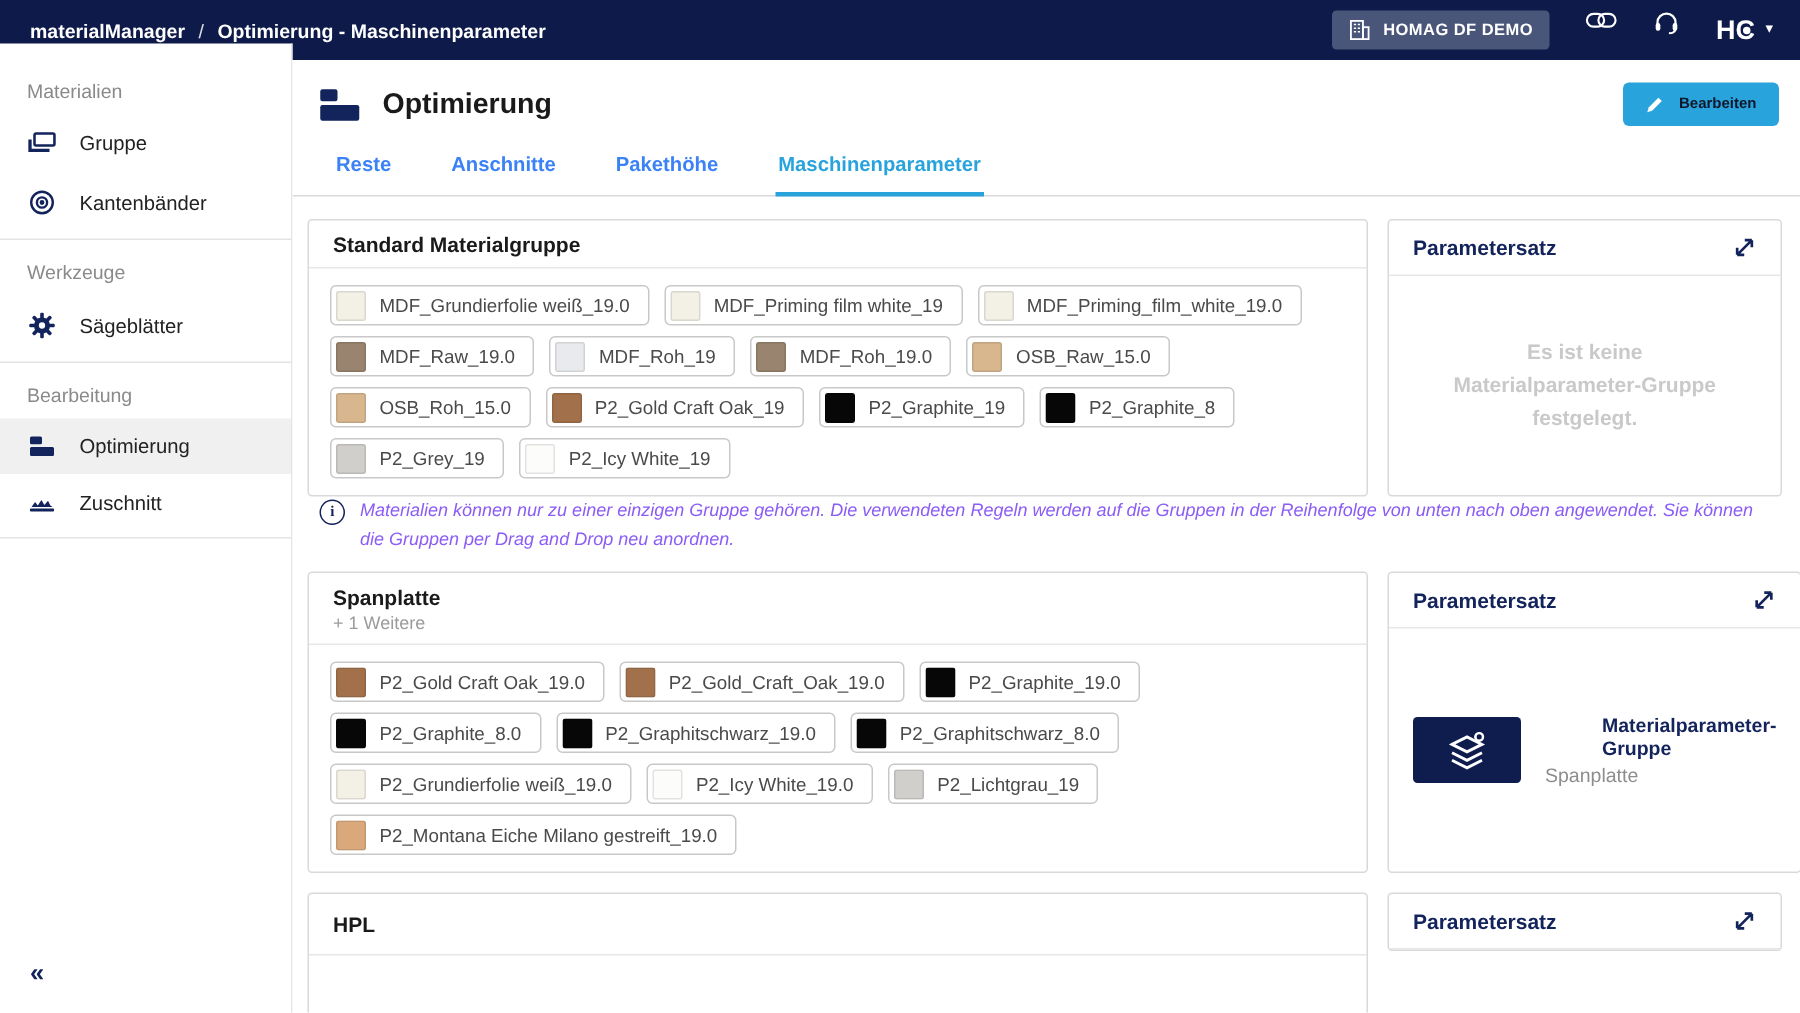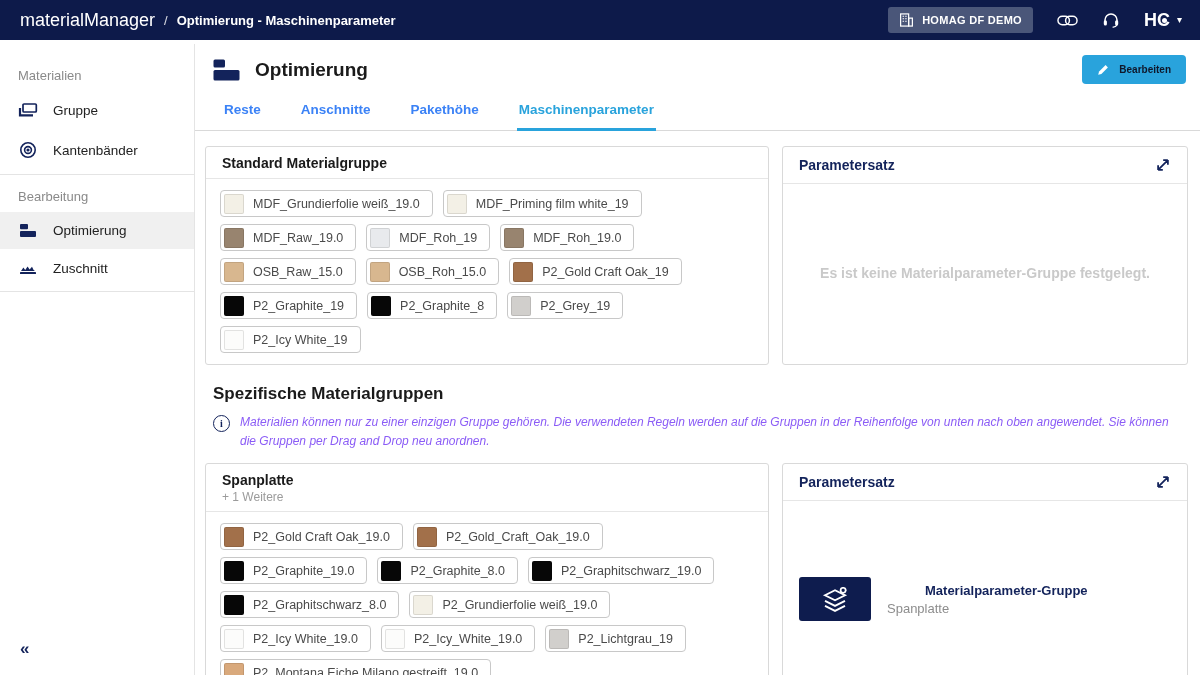--- a/index.html
+++ b/index.html
@@ -6,55 +6,55 @@
     --topbar:#0D1A4A; --navy:#13235B; --accent:#29A3DC; --slate:#4A5679;
     --border:#D9D9D9; --divider:#E4E4E4; --text-dark:#1A1A1A; --text-gray:#9B9B9B;
     --chip-text:#4A4A4A; --empty:#C9C9C9; --active-bg:#F0F0F0;
   }
   *{box-sizing:border-box; margin:0; padding:0;}
   html,body{width:1200px; height:675px; overflow:hidden;}
   body{font-family:"Liberation Sans","DejaVu Sans",sans-serif; background:#fff; color:var(--text-dark);}
 
   
   .topbar{height:40px; background:var(--topbar); color:#fff; display:flex; align-items:center; padding:0 18px 0 20px;}
-  .crumb-brand{font-size:18px; font-weight:400;}
+  .crumb-brand{font-size:13px; font-weight:700;}
   .crumb-sep{margin:0 9px; font-size:13px; opacity:.85;}
   .crumb-page{font-size:13px; font-weight:700;}
-  .topbar-right{margin-left:auto; display:flex; align-items:center; gap:24px;}
+  .topbar-right{margin-left:auto; display:flex; gap:24px;}
   .tenant-btn{background:var(--slate); border:none; color:#fff; font-family:inherit; display:flex; align-items:center; gap:8px;
     font-size:11px; font-weight:700; letter-spacing:.3px; padding:6px 11px; border-radius:3px; cursor:pointer;}
   .tico{display:flex; align-items:center;}
   .logo{display:flex; align-items:center; gap:5px; cursor:pointer;}
   .logo-text{font-weight:700; font-size:18px; letter-spacing:0; position:relative; padding-right:2px;}
   .logo-text::after{content:""; position:absolute; right:5px; top:50%; transform:translateY(-42%); width:5px; height:5px; background:#fff; border-radius:50%;}
   .logo-caret{font-size:10px; line-height:1;}
 
   
-  .sidebar{position:absolute; top:44px; left:0; bottom:0; width:195px; background:#fff; border-right:1px solid var(--divider);
+  .sidebar{position:absolute; top:29px; left:0; bottom:0; width:195px; background:#fff; border-right:1px solid var(--divider);
     display:flex; flex-direction:column; padding-top:10px;}
   .side-section{border-bottom:1px solid var(--divider); padding-bottom:4px;}
   .side-section-label{padding:14px 18px 8px; font-size:13px; color:#8A8A8A;}
   .side-item{display:flex; align-items:center; gap:15px; padding:11px 18px; font-size:13.5px; color:#222; cursor:pointer;}
   .side-item.active{background:var(--active-bg);}
   .side-ico{width:20px; display:flex; justify-content:center; align-items:center; color:var(--navy);}
   .collapse{margin-top:auto; padding:12px 20px 16px; color:var(--navy); font-size:17px; font-weight:700; cursor:pointer;}
 
   
   .main{position:absolute; top:40px; left:195px; right:0; bottom:0; background:#fff; overflow:hidden;}
   .main-header{display:flex; align-items:center; padding:15px 14px 8px 18px;}
   .page-title{font-size:19px; font-weight:700; margin-left:15px;}
   .edit-btn{margin-left:auto; background:var(--accent); color:#0f172a; border:none; font-family:inherit; font-size:10px; font-weight:700;
     padding:8px 15px; border-radius:4px; display:flex; align-items:center; gap:9px; cursor:pointer;}
   .tabs{display:flex; gap:36px; padding-left:27px; border-bottom:1px solid var(--border);}
   .tab{font-size:13.5px; font-weight:700; color:#3b82f6; padding:10px 2px 11px; border-bottom:3px solid transparent; margin-bottom:-1px; cursor:pointer;}
   .tab.active{color:var(--accent); border-bottom-color:var(--accent);}
 
   .content{padding:15px 12px 0 10px;}
   .row{display:flex; gap:13px; align-items:stretch;}
-  .col-main{width:564px; flex:none; display:flex; flex-direction:column;}
+  .col-main{width:707px; flex:none; display:flex; flex-direction:column;}
   .col-side{flex:1; display:flex; flex-direction:column;}
 
   .card{background:#fff; border:1px solid var(--border); border-radius:3px; display:flex; flex-direction:column; flex:1;}
   .card-head{padding:8px 16px 7px; border-bottom:1px solid #E6E6E6;}
   .card-title{font-size:14px; font-weight:700;}
   .card-more{font-size:12px; color:var(--text-gray); margin-top:2px;}
   .card-head.single{padding:12px 16px;}
 
   .chips{padding:11px 14px; display:flex; flex-wrap:wrap; gap:7px 10px; align-content:flex-start; flex:1;}
   .chip{display:inline-flex; align-items:center; gap:9px; border:1px solid #C8C8C8; border-radius:4px; background:#fff;
@@ -134,20 +134,42 @@
         <svg width="18" height="18" viewBox="0 0 18 18" fill="none" stroke="#13235B" stroke-width="1.6">
           <circle cx="9" cy="9" r="7.2"></circle>
           <circle cx="9" cy="9" r="3.4"></circle>
           <circle cx="9" cy="9" r="0.8" fill="#13235B"></circle>
         </svg>
       </span>
       <span>Kantenbänder</span>
     </div>
   </div>
 
+  <div class="side-section">
+    <div class="side-section-label">Werkzeuge</div>
+    <div class="side-item">
+      <span class="side-ico">
+        <svg width="18" height="18" viewBox="0 0 18 18" fill="#13235B">
+          <g>
+            <rect x="7.8" y="0.5" width="2.4" height="4" rx="0.8"></rect>
+            <rect x="7.8" y="0.5" width="2.4" height="4" rx="0.8" transform="rotate(45 9 9)"></rect>
+            <rect x="7.8" y="0.5" width="2.4" height="4" rx="0.8" transform="rotate(90 9 9)"></rect>
+            <rect x="7.8" y="0.5" width="2.4" height="4" rx="0.8" transform="rotate(135 9 9)"></rect>
+            <rect x="7.8" y="0.5" width="2.4" height="4" rx="0.8" transform="rotate(180 9 9)"></rect>
+            <rect x="7.8" y="0.5" width="2.4" height="4" rx="0.8" transform="rotate(225 9 9)"></rect>
+            <rect x="7.8" y="0.5" width="2.4" height="4" rx="0.8" transform="rotate(270 9 9)"></rect>
+            <rect x="7.8" y="0.5" width="2.4" height="4" rx="0.8" transform="rotate(315 9 9)"></rect>
+          </g>
+          <circle cx="9" cy="9" r="5.4"></circle>
+          <circle cx="9" cy="9" r="2.1" fill="#fff"></circle>
+        </svg>
+      </span>
+      <span>Sägeblätter</span>
+    </div>
+  </div>
 
   <div class="side-section">
     <div class="side-section-label">Bearbeitung</div>
     <div class="side-item active">
       <span class="side-ico">
         <svg width="18" height="15" viewBox="0 0 18 15" fill="#13235B">
           <rect x="1" y="1" width="8" height="5.2" rx="1"></rect>
           <rect x="1" y="8" width="16" height="6" rx="1"></rect>
         </svg>
       </span>
@@ -208,20 +230,24 @@
               <div class="chip">
                 <span class="swatch" style="background: rgb(243, 240, 230);"></span>
                 <span>MDF_Grundierfolie weiß_19.0</span>
               </div>
 
               <div class="chip">
                 <span class="swatch" style="background: rgb(243, 240, 230);"></span>
                 <span>MDF_Priming film white_19</span>
               </div>
 
+              <div class="chip">
+                <span class="swatch" style="background: rgb(243, 240, 230);"></span>
+                <span>MDF_Priming_film_white_19.0</span>
+              </div>
 
               <div class="chip">
                 <span class="swatch" style="background: rgb(152, 132, 111);"></span>
                 <span>MDF_Raw_19.0</span>
               </div>
 
               <div class="chip">
                 <span class="swatch" style="background: rgb(232, 234, 237);"></span>
                 <span>MDF_Roh_19</span>
               </div>
@@ -276,21 +302,20 @@
               <svg width="16" height="16" viewBox="0 0 18 18" fill="none" stroke="#13235B" stroke-width="2">
                 <path d="M3.5 14.5L14.5 3.5M14.5 3.5H9.2M14.5 3.5V8.8M3.5 14.5H8.8M3.5 14.5V9.2"></path>
               </svg>
             </span>
           </div>
           <div class="pset-empty">Es ist keine Materialparameter-Gruppe festgelegt.</div>
         </div>
       </div>
     </div>
 
-    <div class="section-title">Spezifische Materialgruppen</div>
     <div class="info-row">
       <span class="info-ico">i</span>
       <span class="info-text">Materialien können nur zu einer einzigen Gruppe gehören. Die verwendeten Regeln werden auf die Gruppen in der Reihenfolge von unten nach oben angewendet. Sie können die Gruppen per Drag and Drop neu anordnen.</span>
     </div>
 
     <div class="row">
       <div class="col-main">
         <div class="card">
           <div class="card-head">
             <div class="card-title">Spanplatte</div>
@@ -332,24 +357,20 @@
               <div class="chip">
                 <span class="swatch" style="background: rgb(243, 240, 230);"></span>
                 <span>P2_Grundierfolie weiß_19.0</span>
               </div>
 
               <div class="chip">
                 <span class="swatch" style="background: rgb(252, 252, 251);"></span>
                 <span>P2_Icy White_19.0</span>
               </div>
 
-              <div class="chip">
-                <span class="swatch" style="background: rgb(252, 252, 251);"></span>
-                <span>P2_Icy_White_19.0</span>
-              </div>
 
               <div class="chip">
                 <span class="swatch" style="background: rgb(209, 207, 204);"></span>
                 <span>P2_Lichtgrau_19</span>
               </div>
 
               <div class="chip">
                 <span class="swatch" style="background: rgb(217, 169, 124);"></span>
                 <span>P2_Montana Eiche Milano gestreift_19.0</span>
               </div>

